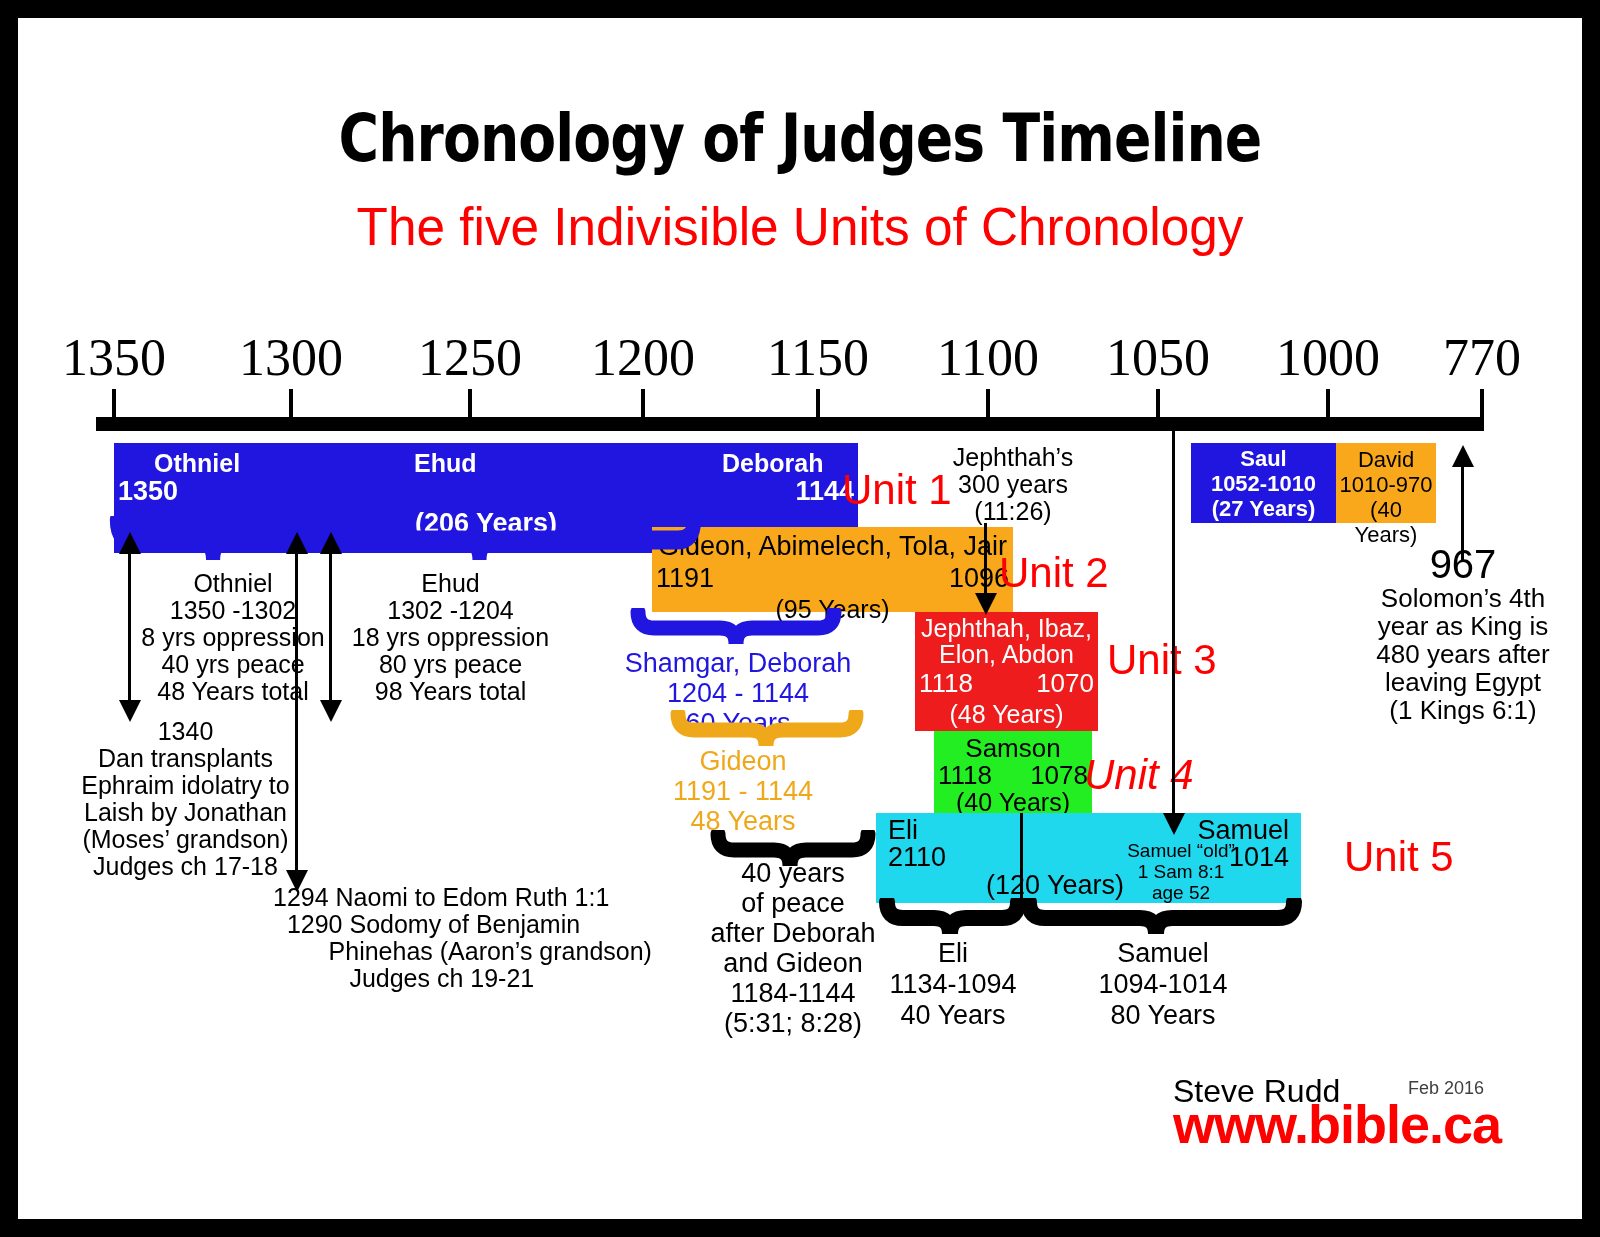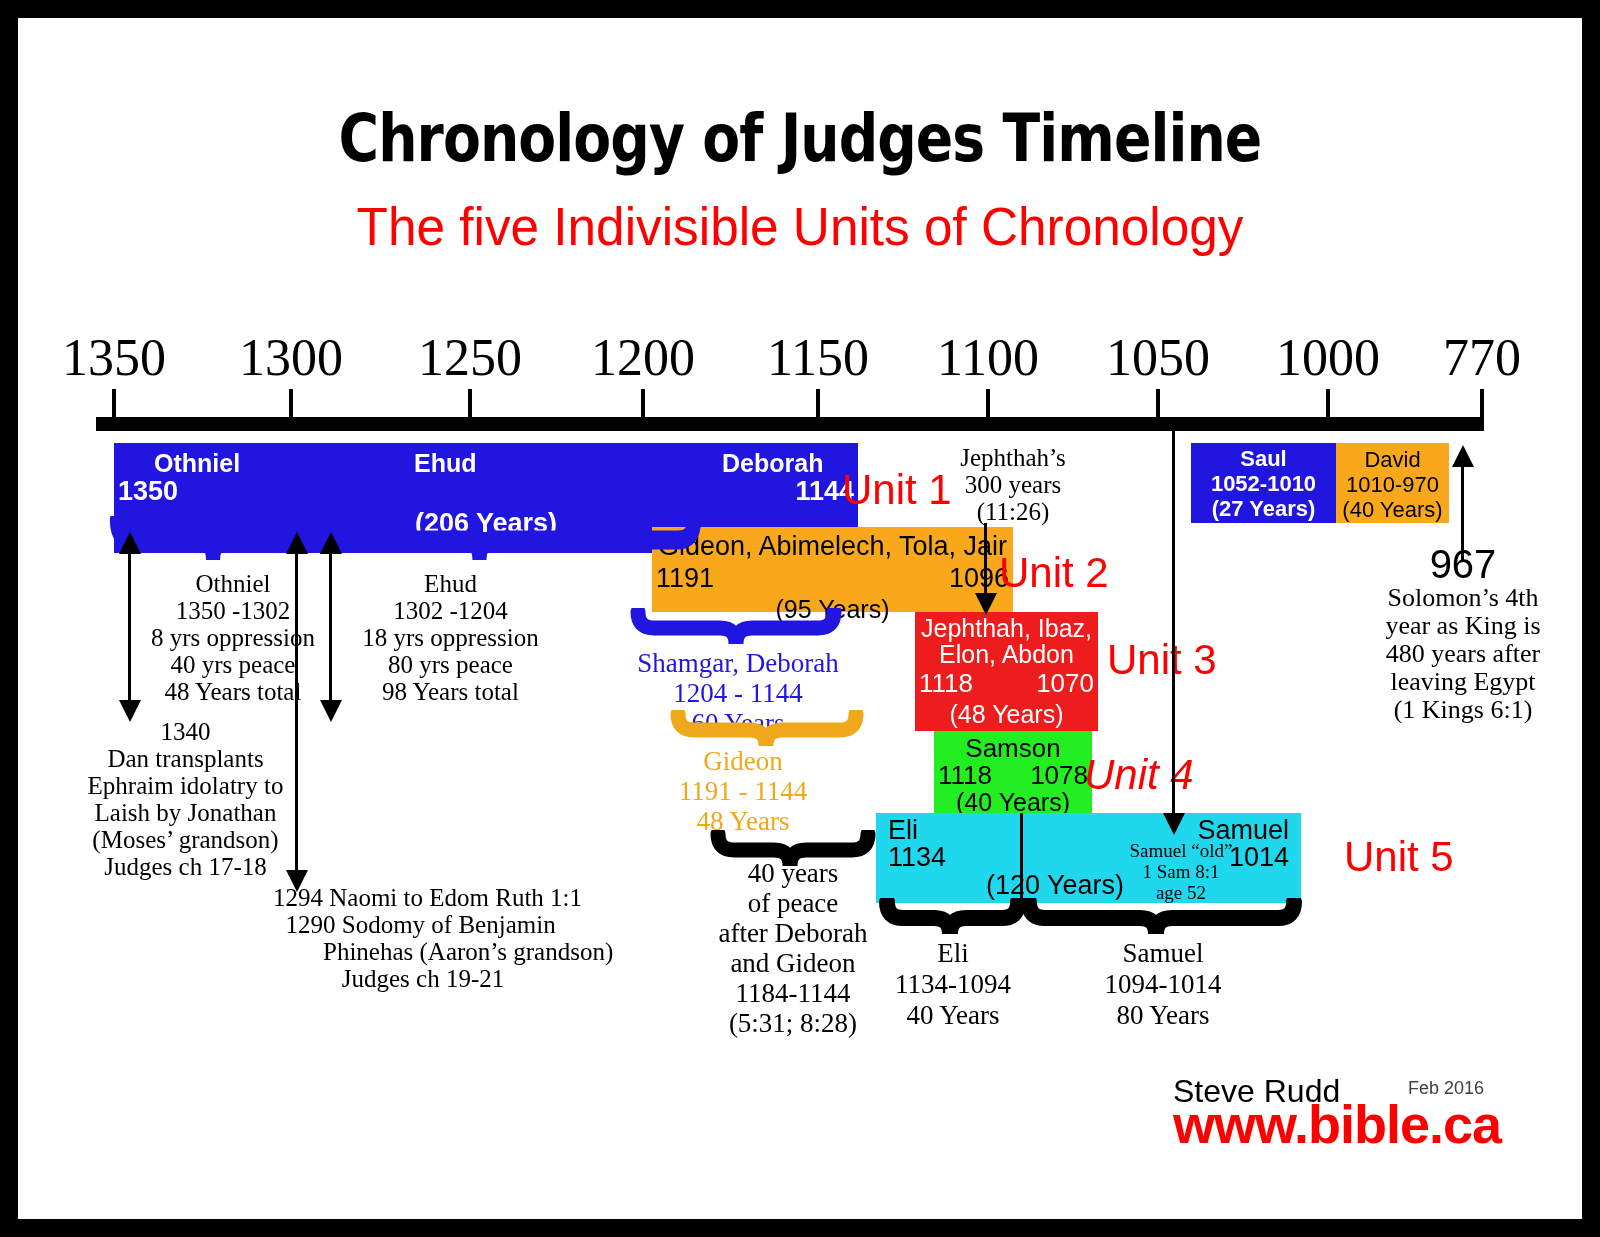--- a/index.html
+++ b/index.html
@@ -50,21 +50,21 @@
   #bar-judges{
     left:96px;top:425px;width:744px;height:110px;background:#2115e0;
     color:#fff;font-weight:bold;
   }
   #bar-saul{
     left:1173px;top:425px;width:145px;height:80px;background:#2115e0;
     color:#fff;font-weight:bold;text-align:center;
     font-size:22px;line-height:25px;padding-top:3px;box-sizing:border-box;
   }
   #bar-david{
-    left:1318px;top:425px;width:113px;height:80px;background:#f9a81b;
+    left:1318px;top:425px;width:100px;height:80px;background:#f9a81b;
     color:#000;text-align:center;
     font-size:22px;line-height:25px;padding-top:4px;box-sizing:border-box;
   }
   #bar-gideon{
     left:634px;top:509px;width:361px;height:85px;background:#f9a81b;color:#000;
   }
   #bar-jephthah{
     left:897px;top:594px;width:183px;height:119px;background:#ee1c1c;color:#fff;
   }
   #bar-samson{
@@ -75,21 +75,21 @@
   }
   #eli-divider{left:1002px;top:795px;width:3px;height:90px;background:#000;}
   
   .unit{
     color:#ff0000;font-size:42px;white-space:nowrap;
     font-family:"Liberation Sans", sans-serif;
   }
   
   .note{
     font-size:25px;color:#000;line-height:27px;white-space:pre;
-    font-family:Liberation Serif, serif;
+    font-family:Liberation Sans, sans-serif;
   }
   .note.c{text-align:center;}
   .note.l{text-align:left;}
   .blue-note{color:#2115e0;}
   .orange-note{color:#f0a81b;}
   
   .vline{background:#000;width:3px;}
   .arrow-up, .arrow-dn{position:absolute;width:0;height:0;}
   .arrow-dn{border-left:11px solid transparent;border-right:11px solid transparent;border-top:22px solid #000;}
   .arrow-up{border-left:11px solid transparent;border-right:11px solid transparent;border-bottom:22px solid #000;}
@@ -168,21 +168,21 @@
 
   <div class="abs bar" id="bar-samson">
     <span class="ctr" style="top:2px;font-size:26px;">Samson</span>
     <span class="lft" style="top:29px;font-size:26px;">1118</span>
     <span class="rgt" style="top:29px;font-size:26px;">1078</span>
     <span class="ctr" style="top:57px;font-size:25px;">(40 Years)</span>
   </div>
 
   <div class="abs bar" id="bar-eli">
     <span class="lft" style="top:2px;font-size:27px;left:12px;">Eli</span>
-    <span class="lft" style="top:29px;font-size:27px;left:12px;">1134</span>
+    <span class="lft" style="top:29px;font-size:27px;left:12px;">2110</span>
     <span class="rgt" style="top:2px;font-size:27px;right:12px;">Samuel</span>
     <span class="rgt" style="top:29px;font-size:27px;right:12px;">1014</span>
     <span class="abs" style="left:110px;top:57px;font-size:27px;">(120 Years)</span>
     <span class="abs note c" style="left:230px;top:27px;width:150px;font-size:19px;line-height:21px;">Samuel “old”
 1 Sam 8:1
 age 52</span>
   </div>
   <div class="abs" id="eli-divider"></div>
 
   <div class="abs unit" style="left:824px;top:448px;">Unit 1</div>

